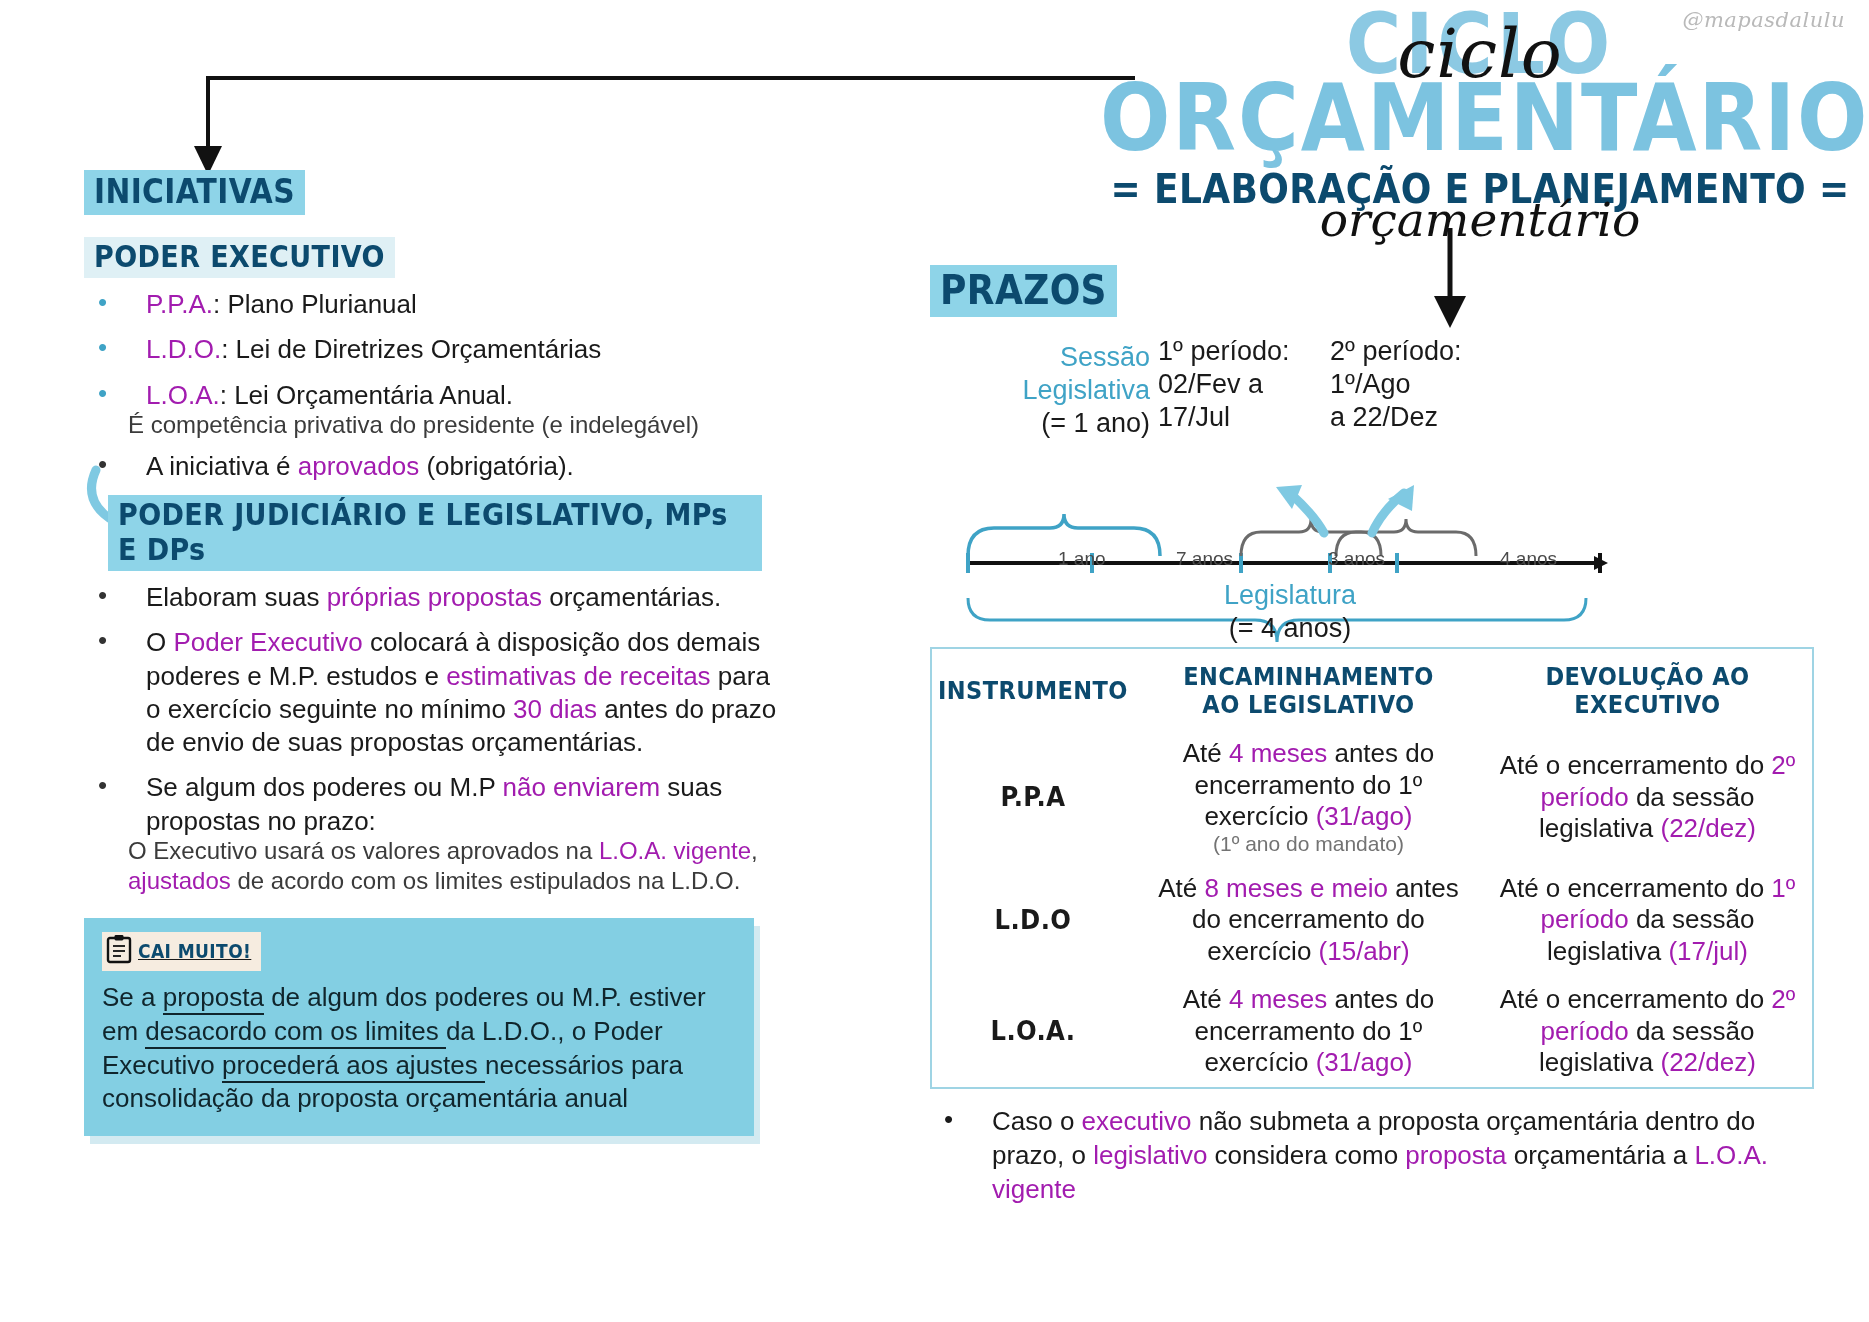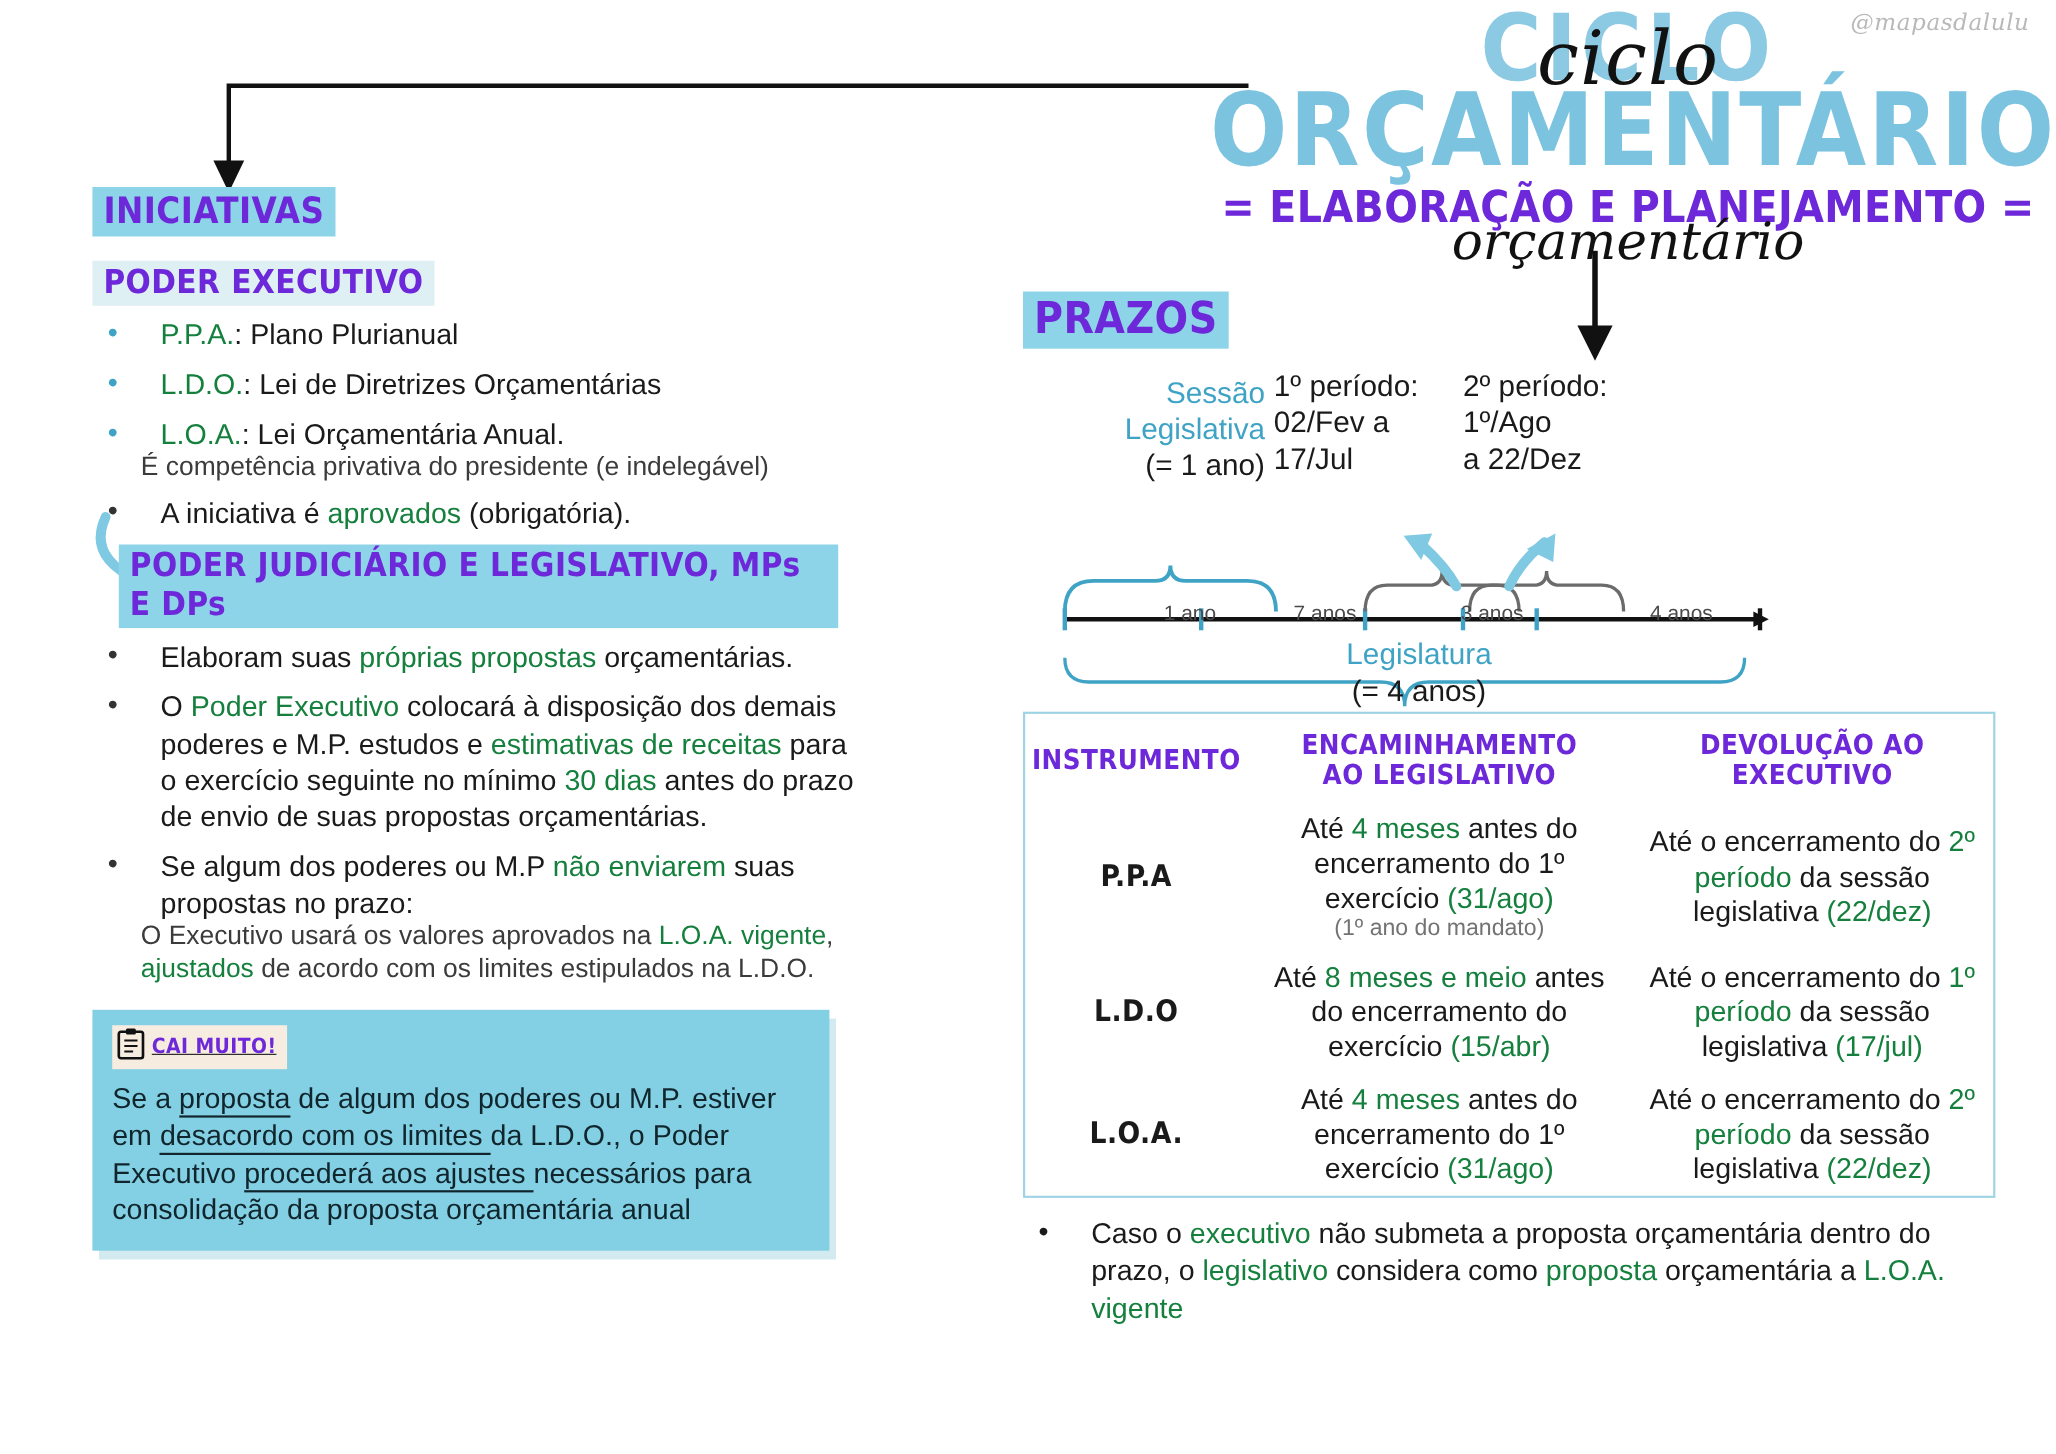--- a/index.html
+++ b/index.html
@@ -4,28 +4,28 @@
 <style>
   html,body{margin:0;padding:0;background:#fff;}
   body{
     width:1869px;height:1322px;position:relative;overflow:hidden;
     font-family:"Liberation Sans","DejaVu Sans",sans-serif;
     color:#1a1a1a;
   }
   .page{position:relative;width:1869px;height:1322px;}
 
   
-  .blue{color:#15803d;}
+  .blue{color:#a21caf;}
   .blue2{color:#2e9bbd;}
   .hl-blue{background:#8ed4e8;padding:2px 10px 4px;display:inline-block;}
   .hl-pale{background:#dff0f5;padding:2px 10px 4px;display:inline-block;}
   .cond{
     font-family:"DejaVu Sans Condensed","Liberation Sans Narrow","Liberation Sans",sans-serif;
     font-weight:bold;font-stretch:condensed;letter-spacing:.4px;
-    color:#6d28d9;
+    color:#0c4a6e;
   }
 
   
   .watermark{
     position:absolute;top:8px;right:24px;font-family:"DejaVu Serif",serif;
     font-style:italic;font-size:21px;color:#b9b9b9;letter-spacing:.5px;
   }
 
   
   .title-wrap{position:absolute;left:1100px;top:6px;width:760px;text-align:center;}

